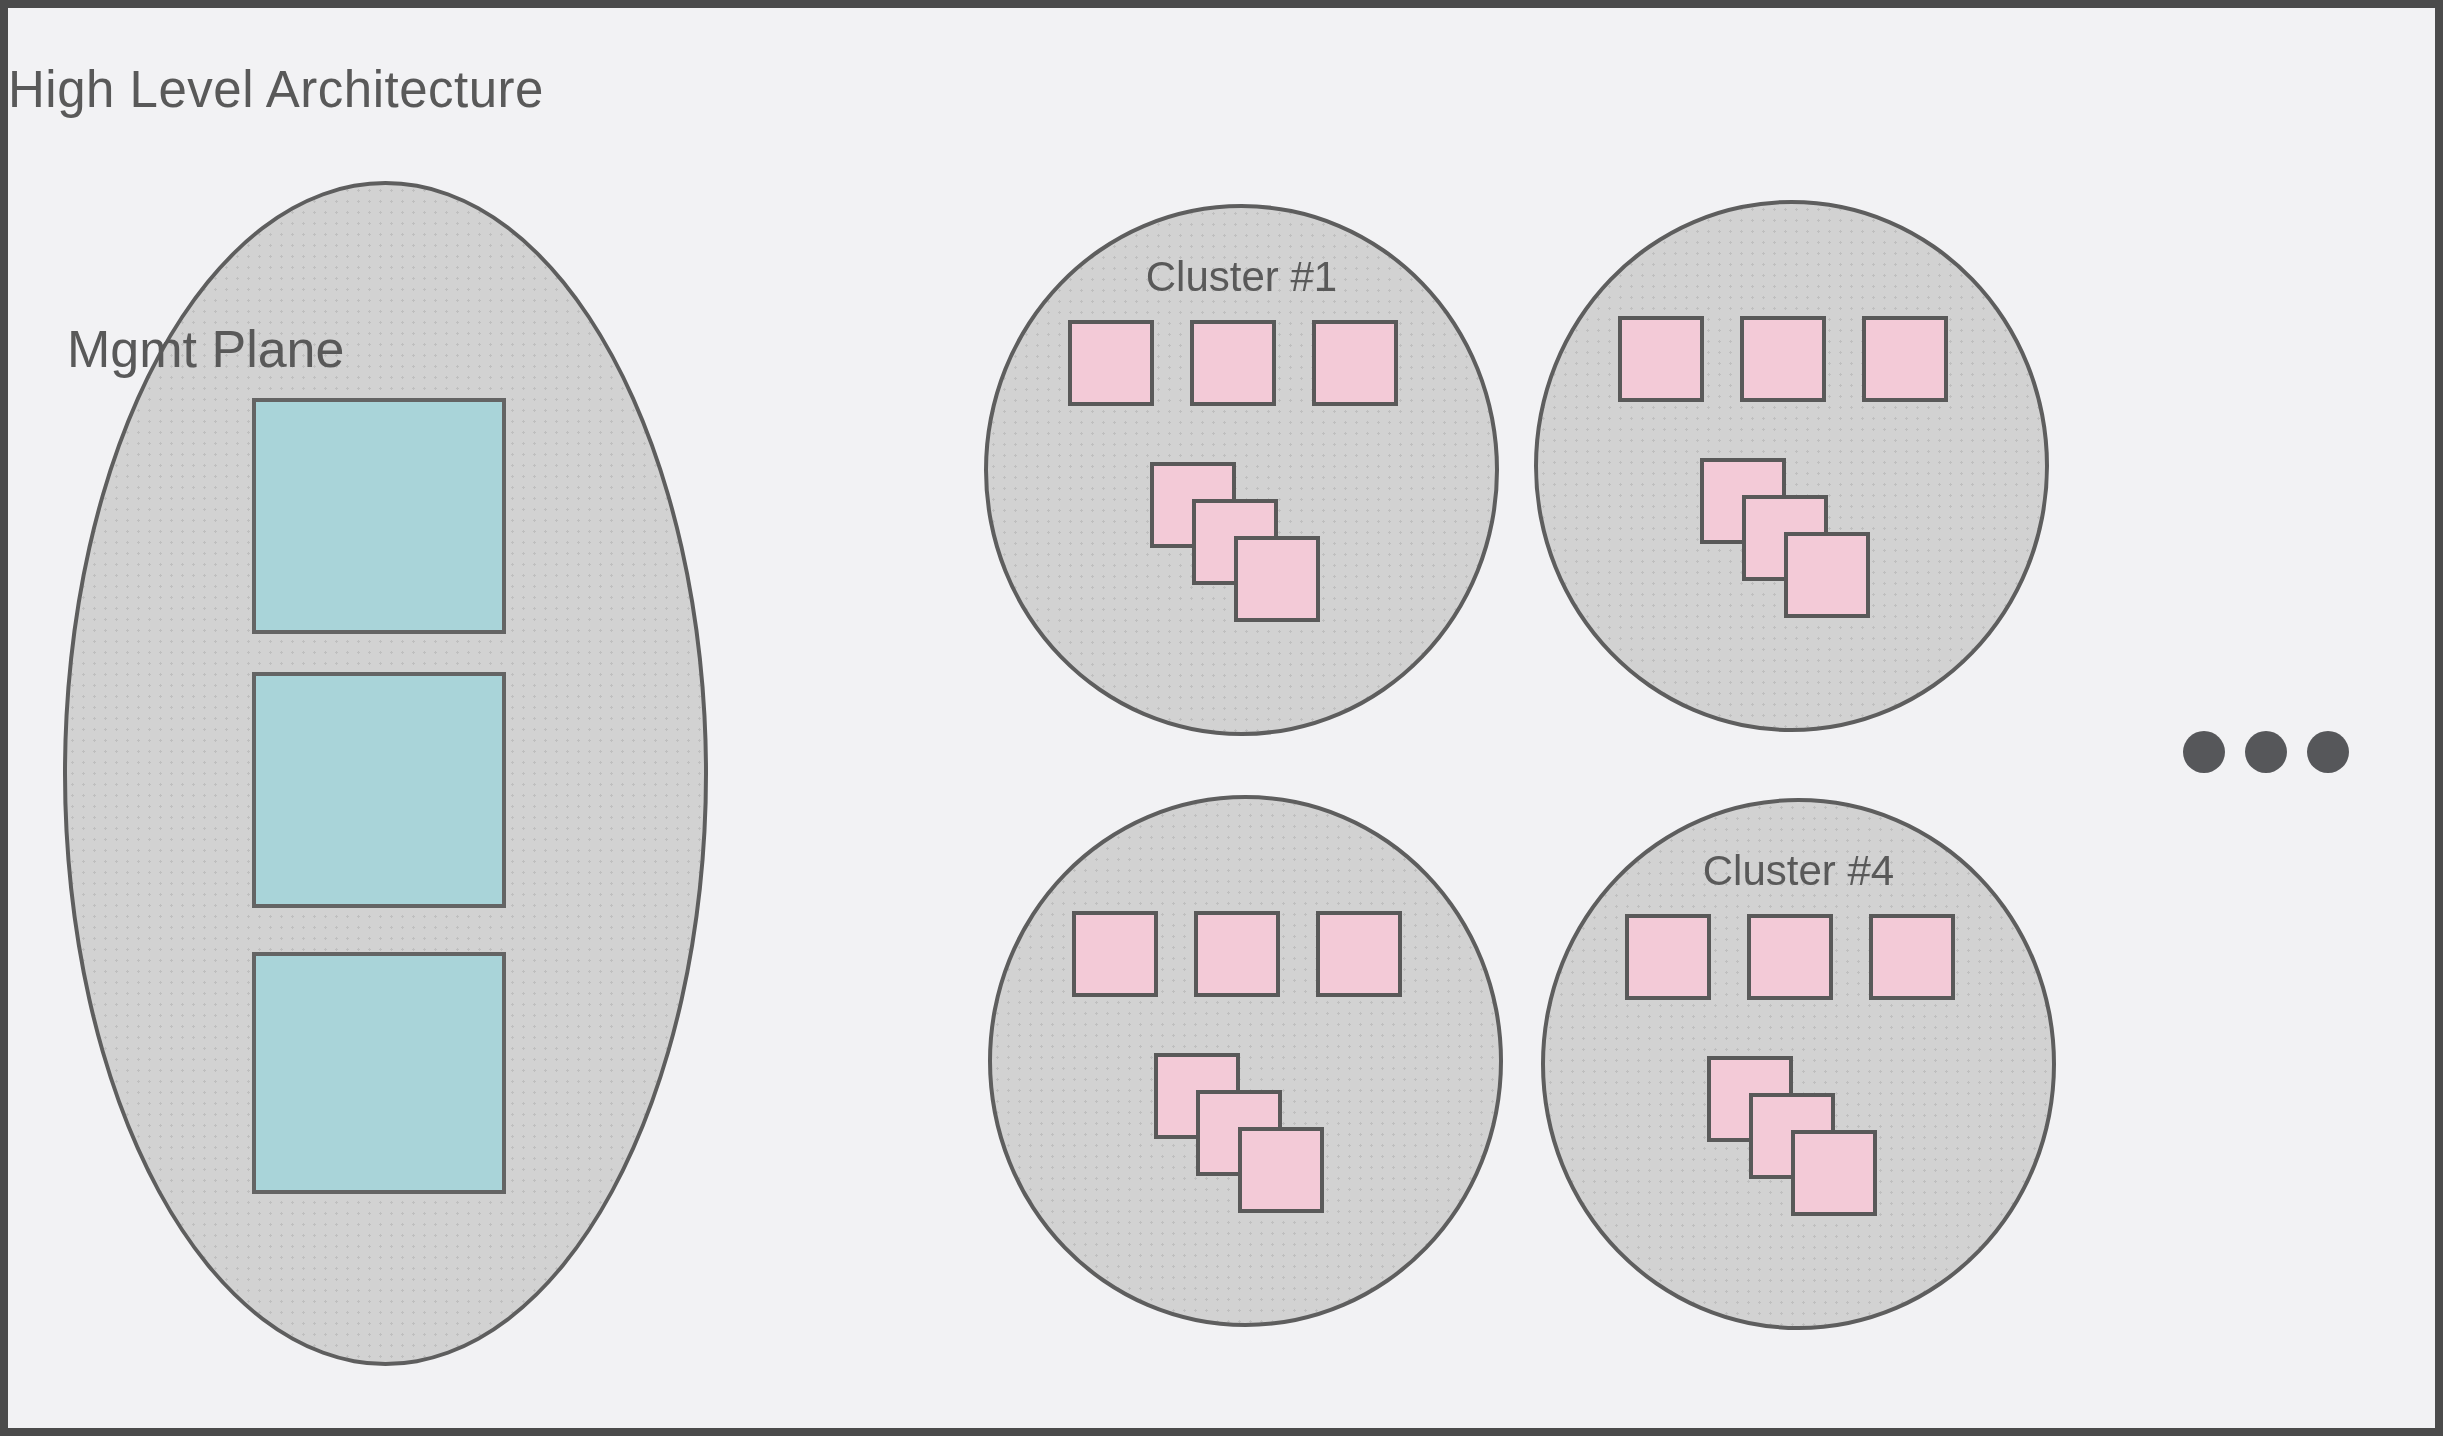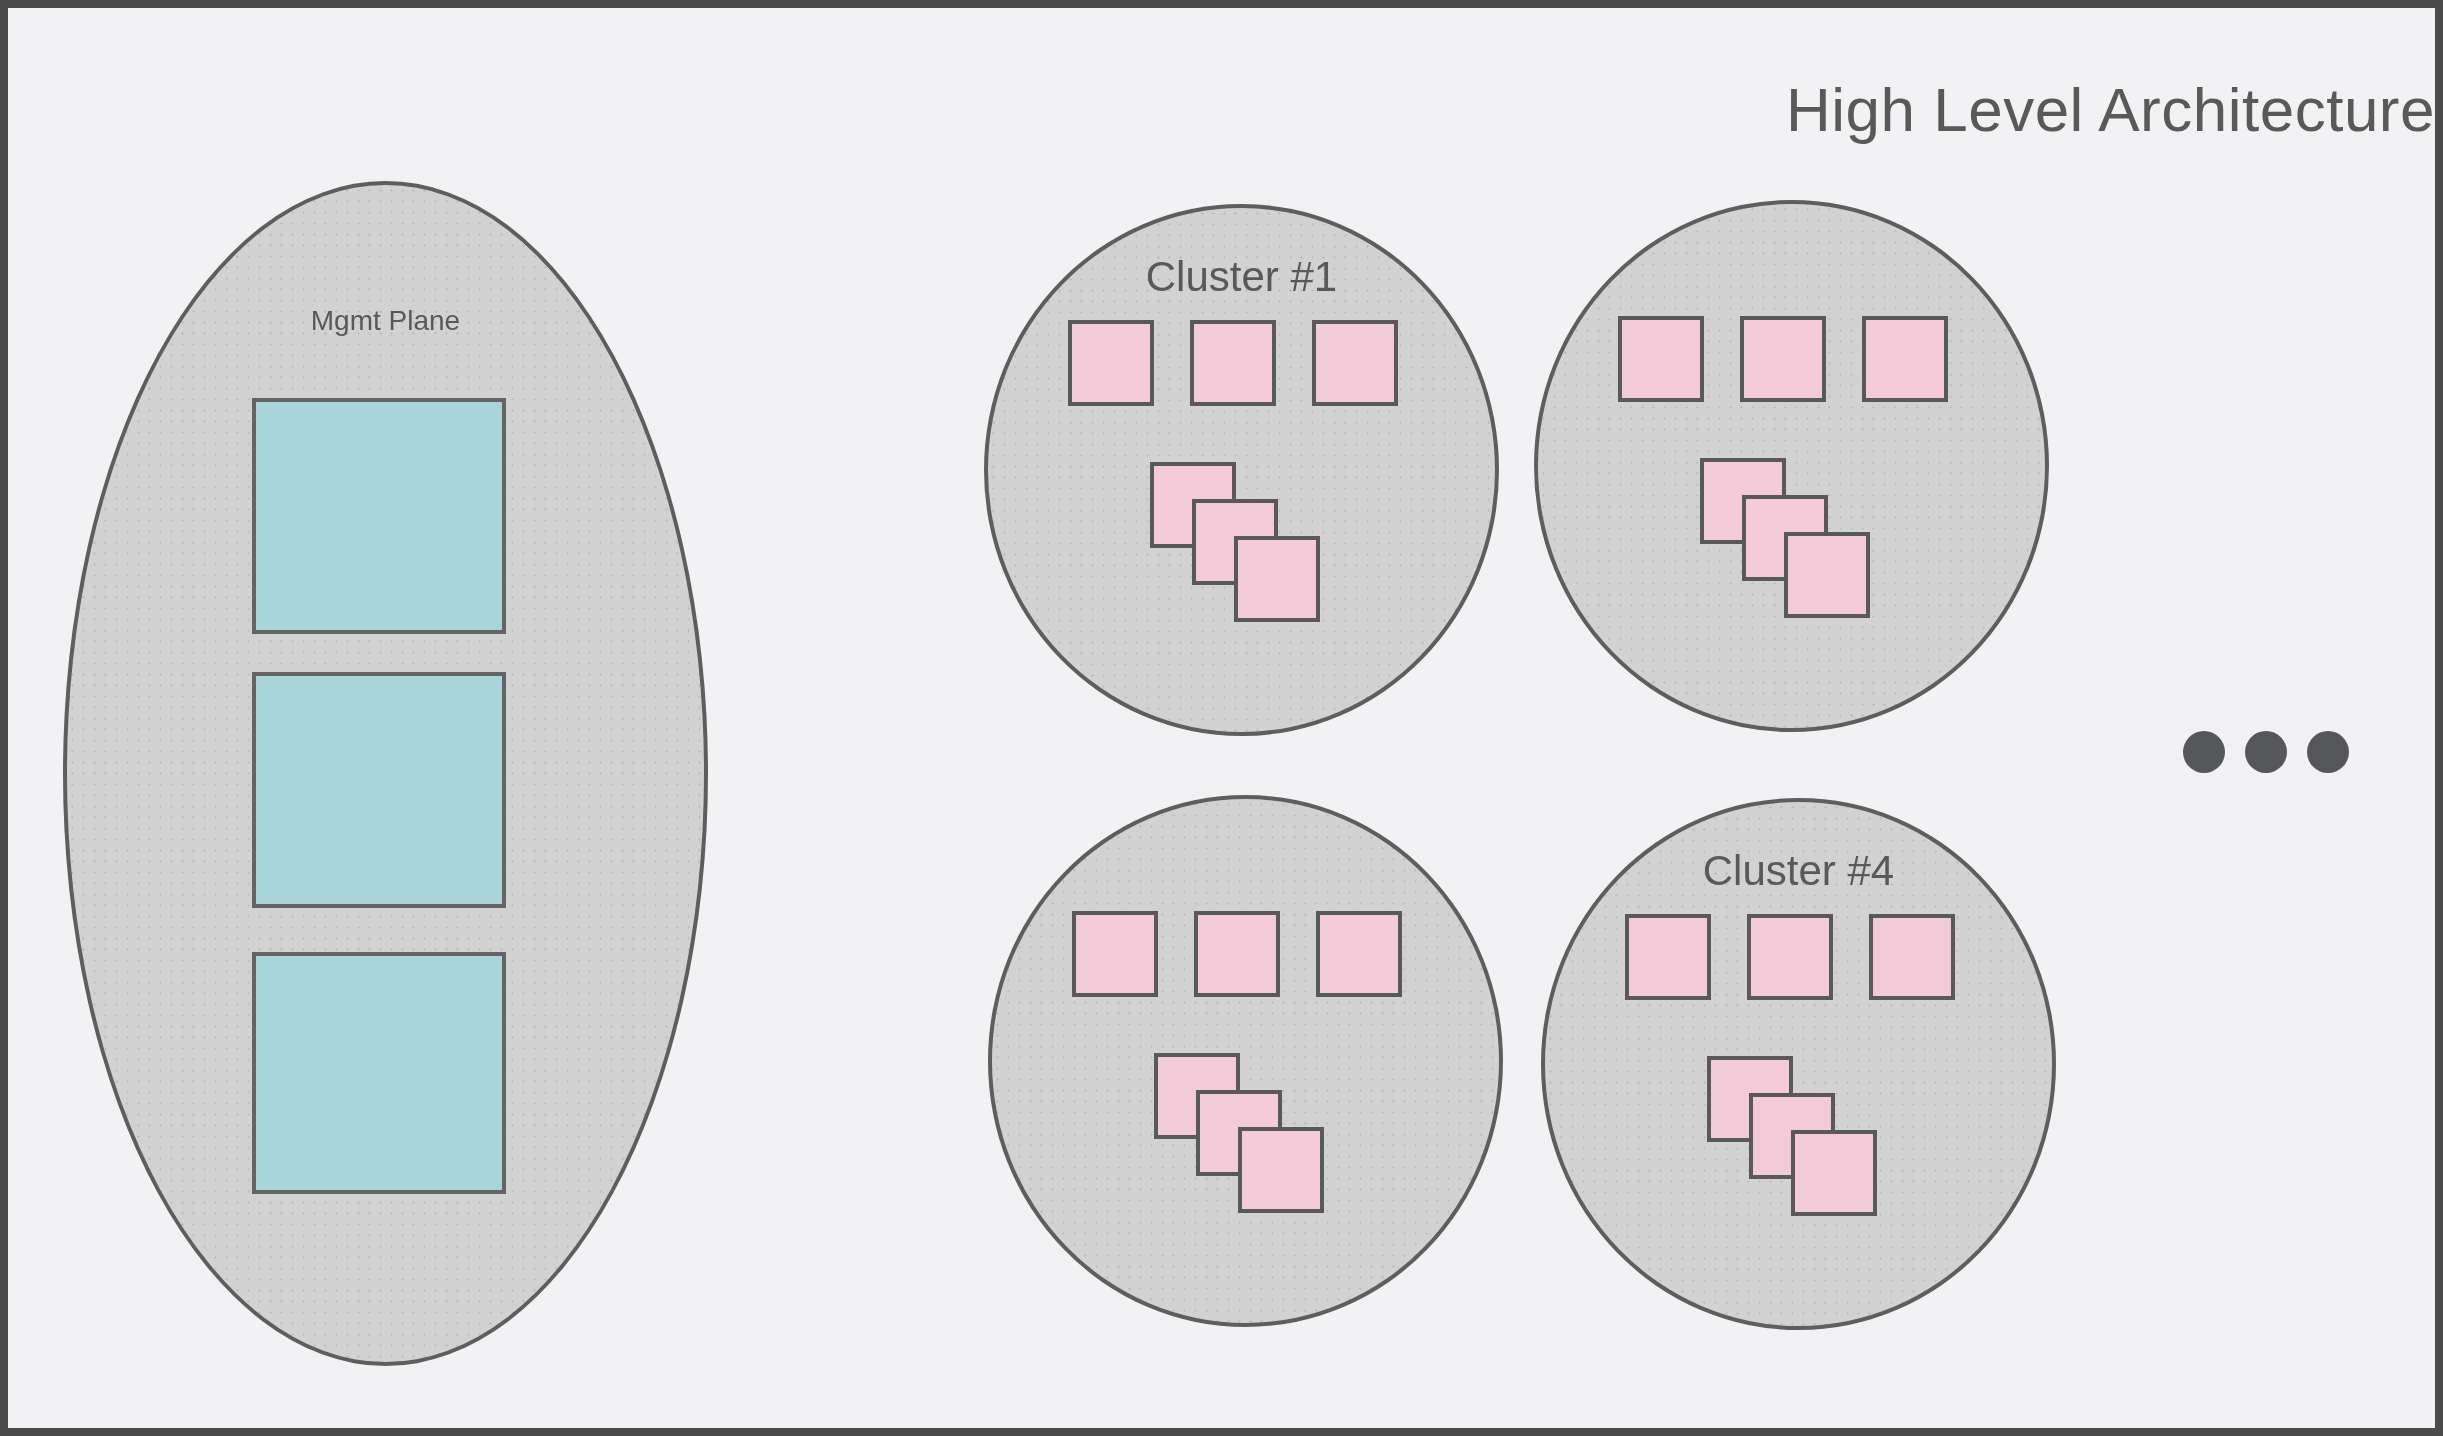--- a/index.html
+++ b/index.html
@@ -14,50 +14,50 @@
     width: 2443px;
     height: 1436px;
     box-sizing: border-box;
     background: #f2f2f4;
     border: 8px solid #4b4b4b;
     overflow: hidden;
   }
 
   .title {
     position: absolute;
-    top: 66px;
+    top: 52px;
     left: 0;
     width: 100%;
-    text-align: right;
-    font-size: 62px;
+    text-align: left;
+    font-size: 51px;
     color: #595959;
     letter-spacing: 0.5px;
   }
 
   
   .mgmt-ellipse {
     position: absolute;
     left: 55px;
     top: 173px;
     width: 645px;
     height: 1185px;
     box-sizing: border-box;
     background-color: #d2d2d2;
     background-image: radial-gradient(circle, rgba(140,140,140,0.28) 1px, transparent 1.4px);
     background-size: 11px 11px;
     border: 4px solid #5e5e5e;
     border-radius: 50%;
   }
   .mgmt-label {
     position: absolute;
-    top: 120px;
+    top: 134px;
     left: 0;
     width: 100%;
-    text-align: center;
-    font-size: 28px;
+    text-align: left;
+    font-size: 52px;
     color: #595959;
   }
   .teal-sq {
     position: absolute;
     left: 185px;
     width: 254px;
     box-sizing: border-box;
     background: #a9d4d9;
     border: 4px solid #646464;
   }

